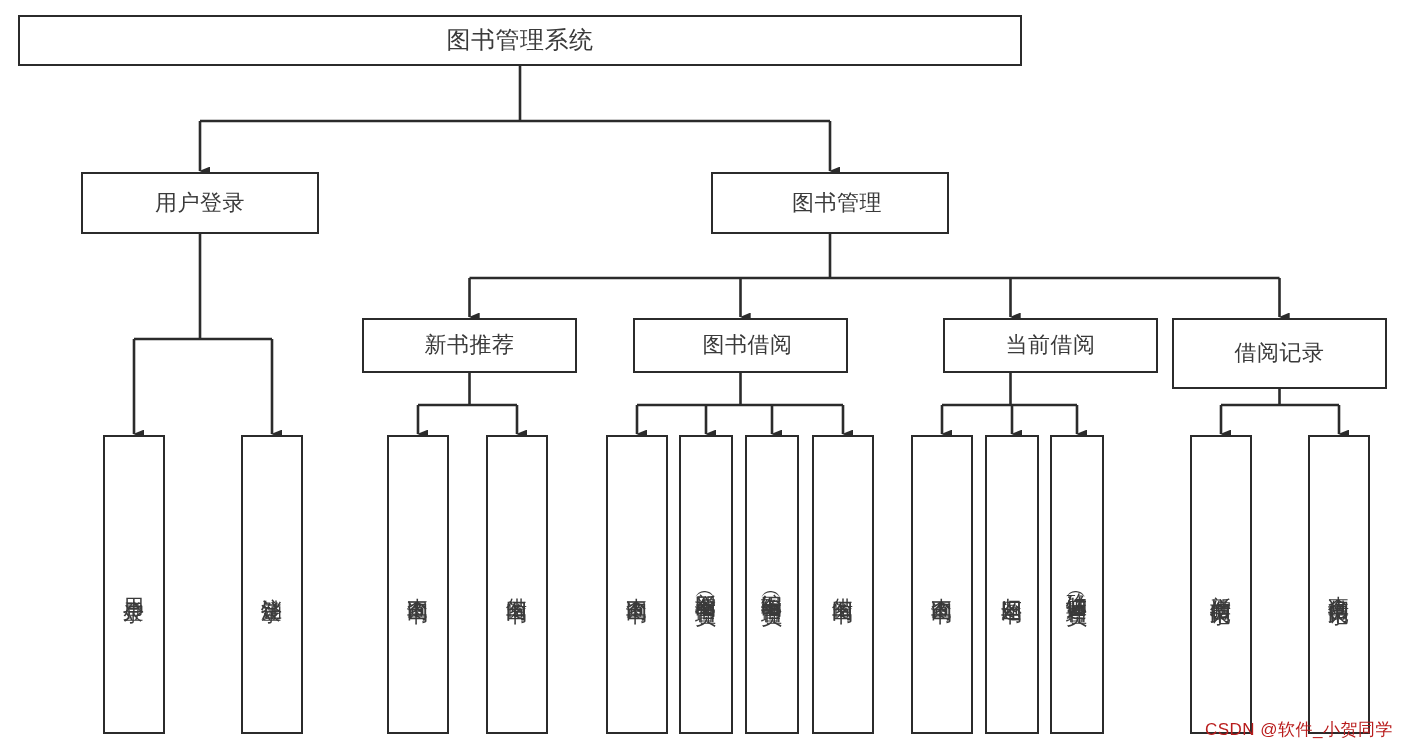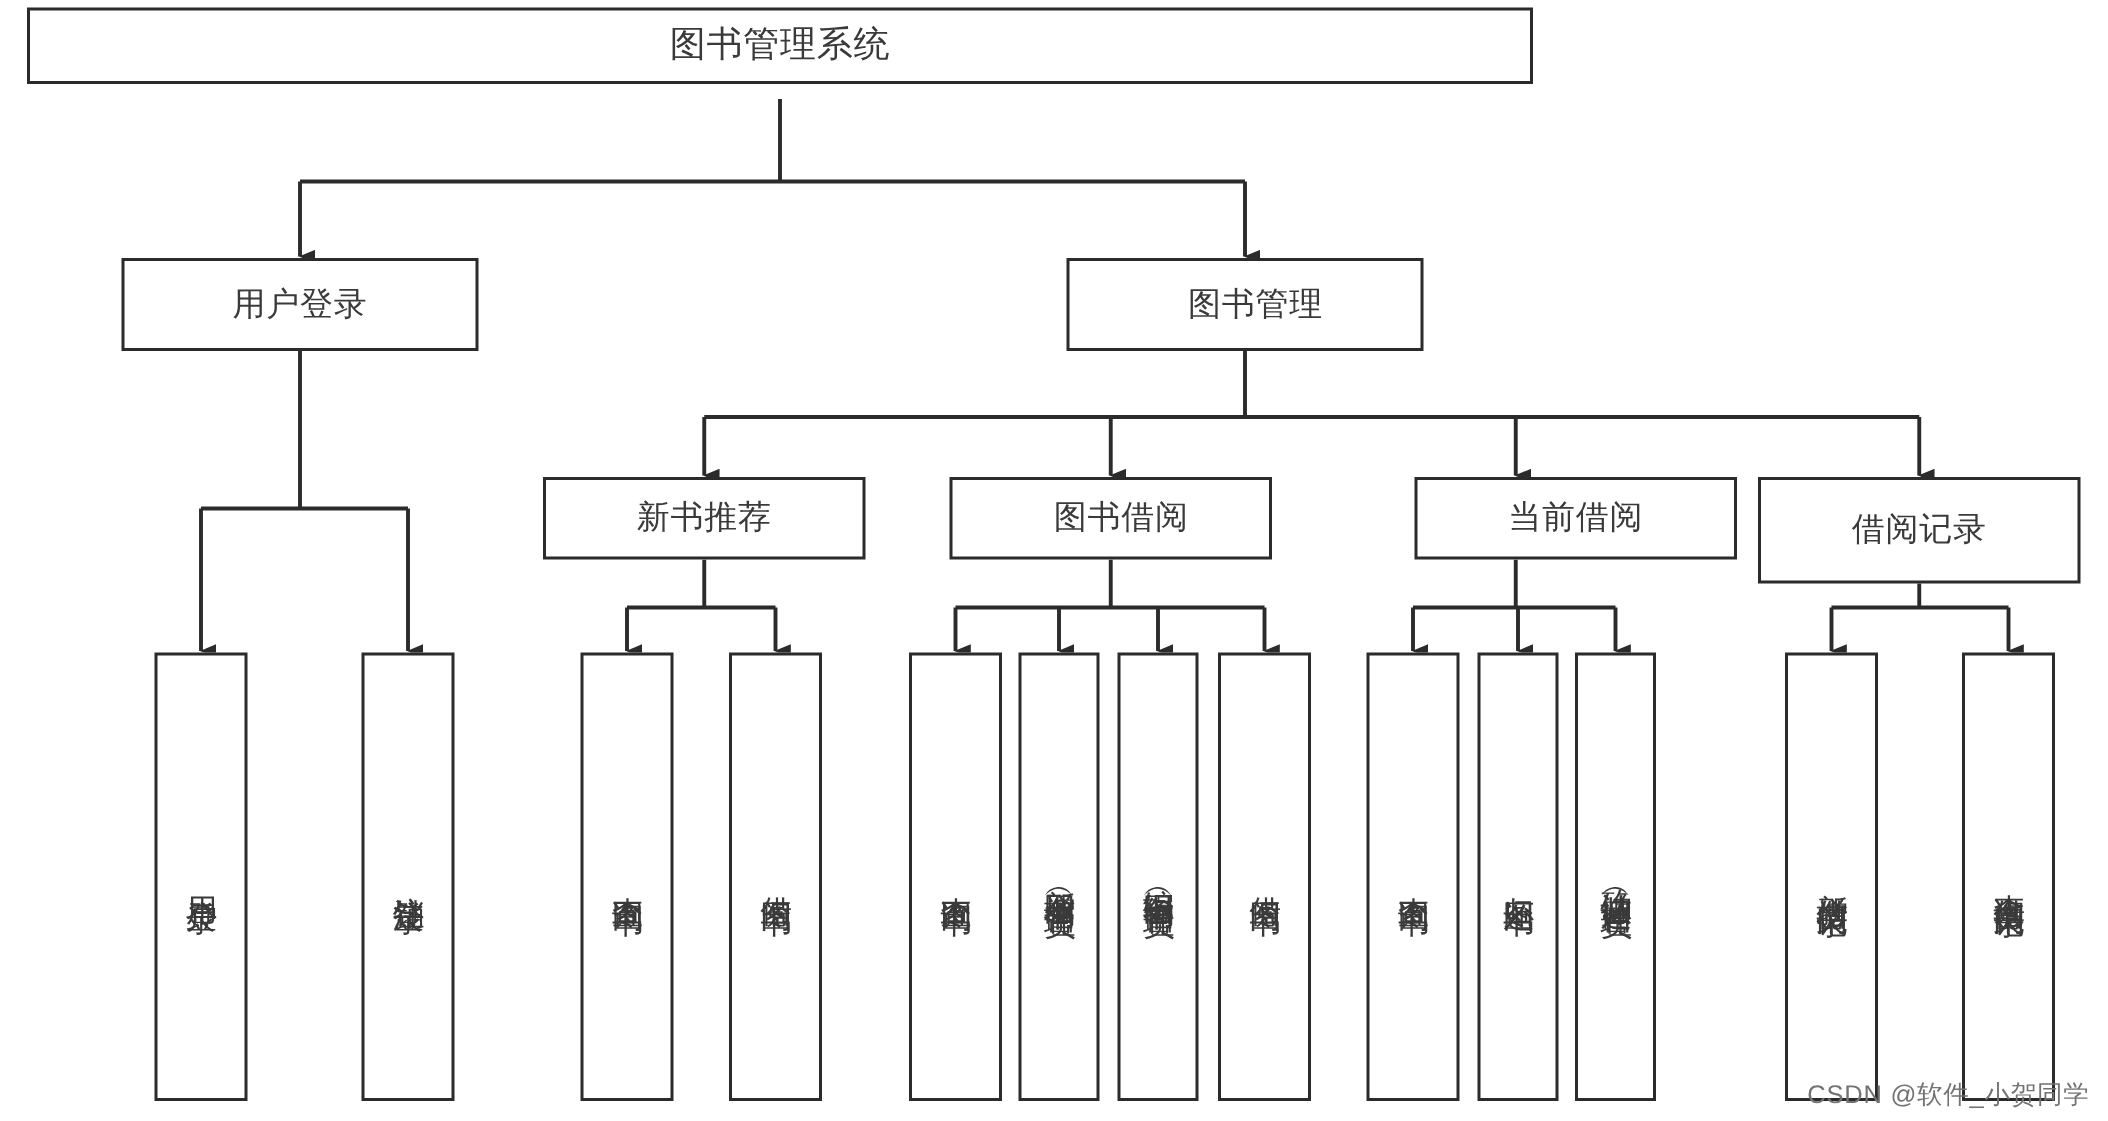--- a/index.html
+++ b/index.html
@@ -55,21 +55,21 @@
     text-orientation: upright;
     white-space: nowrap;
     letter-spacing: 2px;
     line-height: 1;
   }
   #watermark {
     position: absolute;
     right: 12px;
     bottom: 6px;
     font-size: 17px;
-    color: #737373;
+    color: #b91c1c;
     letter-spacing: 0.5px;
     white-space: nowrap;
     user-select: none;
     pointer-events: none;
   }
 </style>
 </head>
 <body>
 
 <div id="canvas">
@@ -111,21 +111,21 @@
         <path d="M 1012 405 L 1012 434" marker-end="url(#arrowhead)"></path>
         <path d="M 1077 405 L 1077 434" marker-end="url(#arrowhead)"></path>
         <path d="M 1279.5 373 L 1279.5 405"></path>
         <path d="M 1221 405 L 1339 405"></path>
         <path d="M 1221 405 L 1221 434" marker-end="url(#arrowhead)"></path>
         <path d="M 1339 405 L 1339 434" marker-end="url(#arrowhead)"></path>
       </g>
   </svg>
 
   <div id="nodes-layer">
-      <div class="node-box level-0" style="left: 18px; top: 5px; width: 1004px; height: 51px;">
+      <div class="node-box level-0" style="left: 18px; top: 15px; width: 1004px; height: 51px;">
         <span class="node-label-h">图书管理系统</span>
       </div>
       <div class="node-box level-1" style="left: 81px; top: 172px; width: 238px; height: 62px;">
         <span class="node-label-h">用户登录</span>
       </div>
       <div class="node-box level-1" style="left: 711px; top: 172px; width: 238px; height: 62px; padding-left: 14px;">
         <span class="node-label-h">图书管理</span>
       </div>
       <div class="node-box level-1" style="left: 362px; top: 318px; width: 215px; height: 55px;">
         <span class="node-label-h">新书推荐</span>

